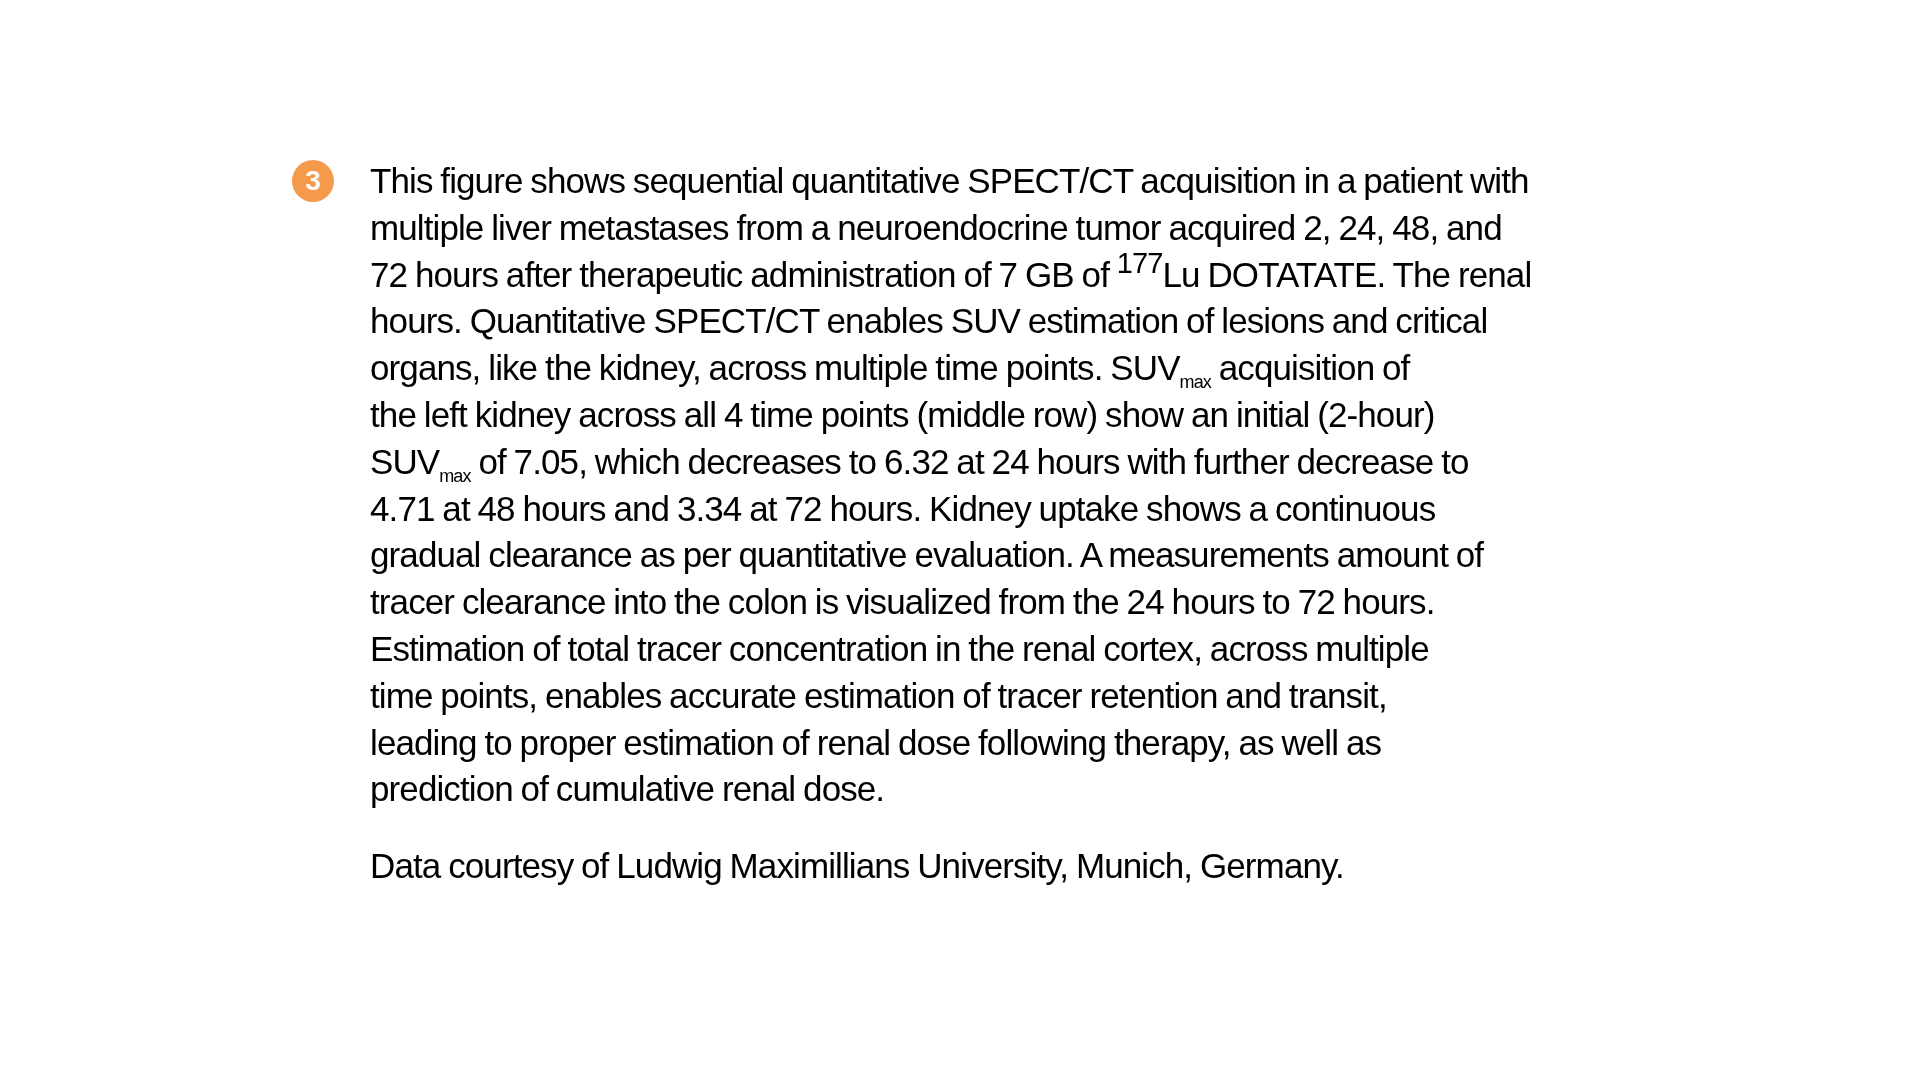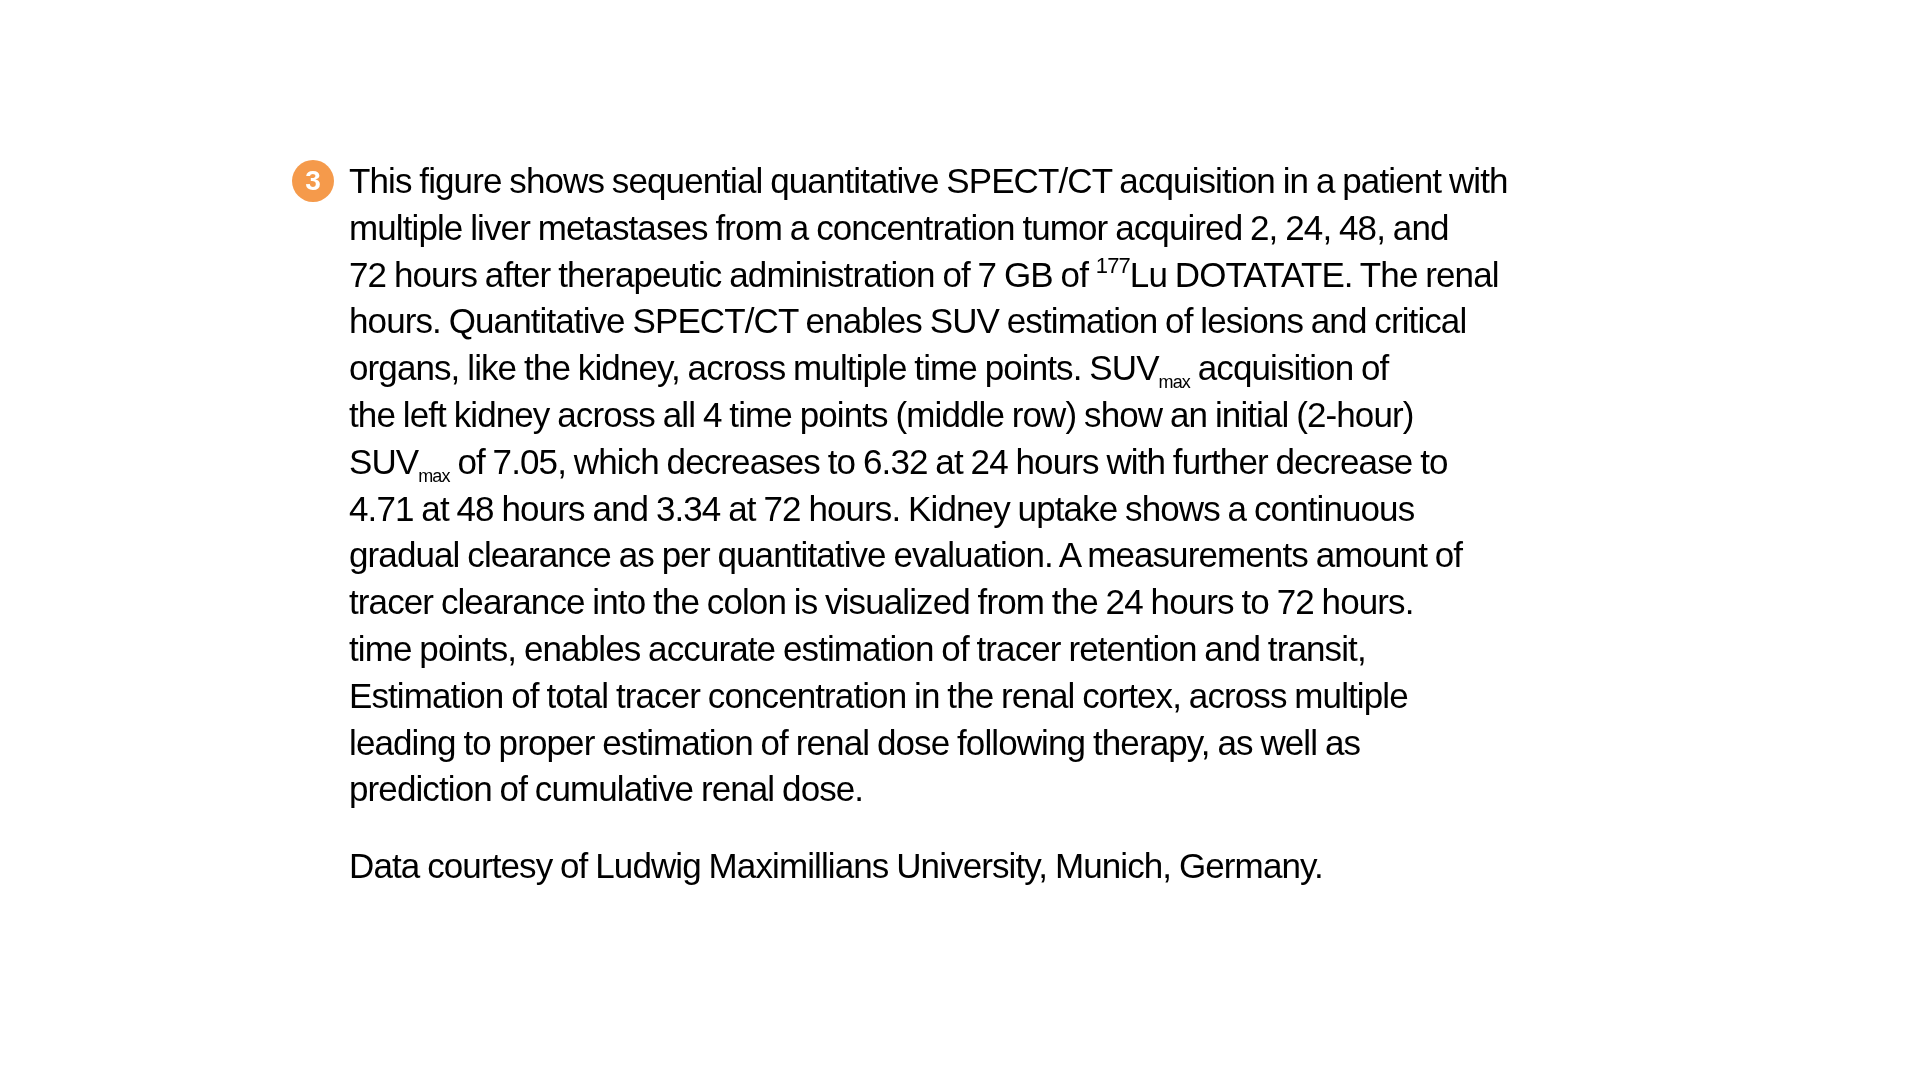--- a/index.html
+++ b/index.html
@@ -25,35 +25,35 @@
       display: flex;
       align-items: center;
       justify-content: center;
       color: #ffffff;
       font-weight: bold;
       font-size: 28px;
       line-height: 1;
     }
     .text-block {
       position: absolute;
-      left: 349px;
+      left: 370px;
       top: 158px;
       width: 1300px;
     }
     .line {
       display: block;
       white-space: nowrap;
       font-size: 35px;
       line-height: 46.8px;
       height: 46.8px;
       letter-spacing: -0.9px;
       word-spacing: -1px;
     }
     .line sup {
-      font-size: 22px;
+      font-size: 29px;
       vertical-align: 14px;
       line-height: 0;
     }
     .line sub {
       font-size: 18px;
       vertical-align: -8px;
       line-height: 0;
     }
     .spacer {
       display: block;
@@ -68,28 +68,28 @@
       word-spacing: -1px;
     }
   </style>
 </head>
 <body>
 
 <div class="badge" style="background: rgb(245, 154, 75);">3</div>
 
 <div class="text-block">
   <span class="line">This figure shows sequential quantitative SPECT/CT acquisition in a patient with</span>
-  <span class="line">multiple liver metastases from a concentration tumor acquired 2, 24, 48, and</span>
+  <span class="line">multiple liver metastases from a neuroendocrine tumor acquired 2, 24, 48, and</span>
   <span class="line"><span>72 hours after therapeutic administration of 7 GB of </span><sup>177</sup><span>Lu DOTATATE. The renal</span></span>
   <span class="line">hours. Quantitative SPECT/CT enables SUV estimation of lesions and critical</span>
   <span class="line"><span>organs, like the kidney, across multiple time points. SUV</span><sub>max</sub><span> acquisition of</span></span>
   <span class="line">the left kidney across all 4 time points (middle row) show an initial (2-hour)</span>
   <span class="line"><span>SUV</span><sub>max</sub><span> of 7.05, which decreases to 6.32 at 24 hours with further decrease to</span></span>
   <span class="line">4.71 at 48 hours and 3.34 at 72 hours. Kidney uptake shows a continuous</span>
   <span class="line">gradual clearance as per quantitative evaluation. A measurements amount of</span>
   <span class="line">tracer clearance into the colon is visualized from the 24 hours to 72 hours.</span>
+  <span class="line">Estimation of total tracer concentration in the renal cortex, across multiple</span>
   <span class="line">time points, enables accurate estimation of tracer retention and transit,</span>
-  <span class="line">Estimation of total tracer concentration in the renal cortex, across multiple</span>
   <span class="line">leading to proper estimation of renal dose following therapy, as well as</span>
   <span class="line">prediction of cumulative renal dose.</span>
   <span class="spacer"></span>
   <span class="credit">Data courtesy of Ludwig Maximillians University, Munich,  Germany.</span>
 </div>
 
 </body></html>

